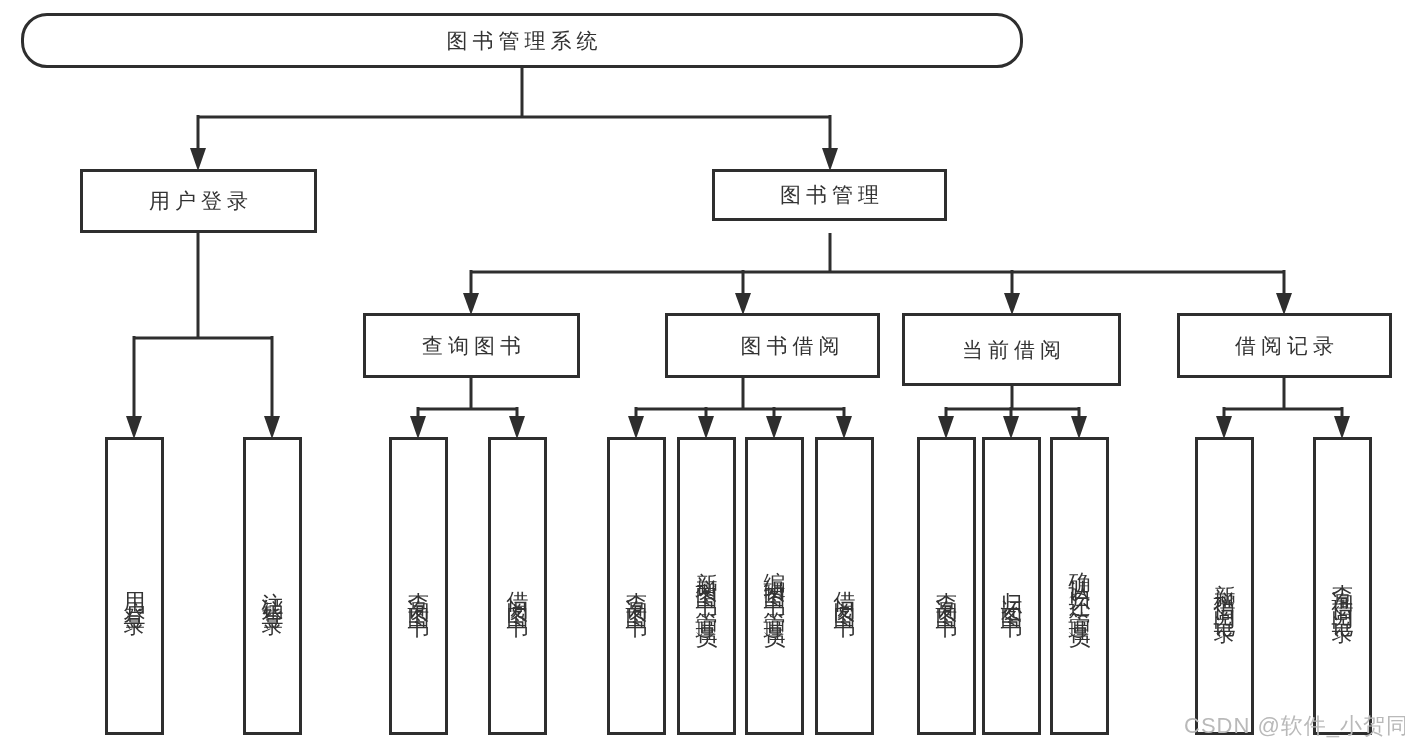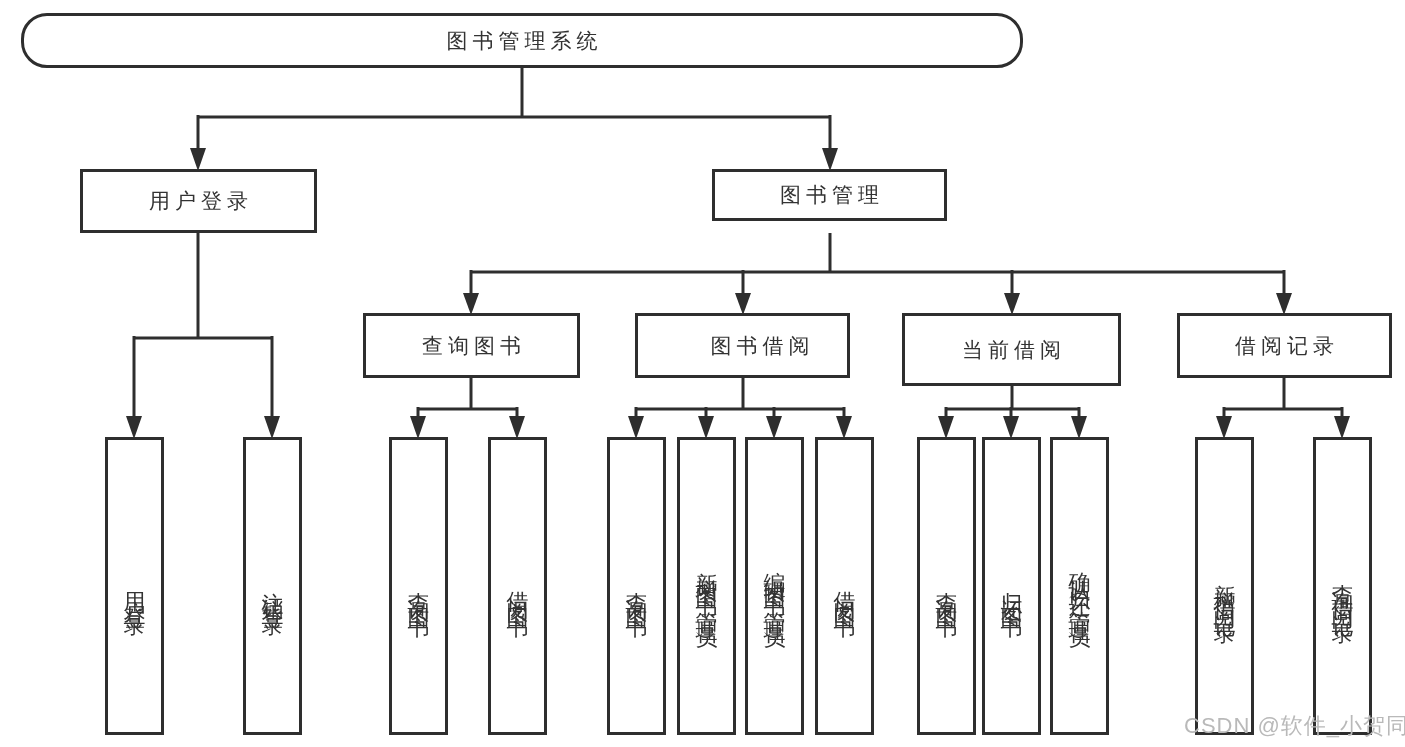--- a/index.html
+++ b/index.html
@@ -149,21 +149,21 @@
       <polygon points="1334,416 1350,416 1342,439"></polygon>
     </g>
   </svg>
 
   <div class="node node-h" style="left:21px; top:13px; width:1002px; height:55px;border-radius:26px;">图书管理系统</div>
 
   <div class="node node-h" style="left:80px; top:169px; width:237px; height:64px;">用户登录</div>
   <div class="node node-h" style="left:712px; top:169px; width:235px; height:52px;">图书管理</div>
 
   <div class="node node-h" style="left:363px; top:313px; width:217px; height:65px;">查询图书</div>
-  <div class="node node-h" style="left:635px; top:313px; width:215px; height:65px;padding-left:40px;">图书借阅</div>
+  <div class="node node-h" style="left:665px; top:313px; width:215px; height:65px;padding-left:40px;">图书借阅</div>
   <div class="node node-h" style="left:902px; top:313px; width:219px; height:73px;">当前借阅</div>
   <div class="node node-h" style="left:1177px; top:313px; width:215px; height:65px;">借阅记录</div>
 
   <div class="node node-v" style="left:105px;">用户登录</div>
   <div class="node node-v" style="left:243px;">注销登录</div>
 
   <div class="node node-v" style="left:389px;">查询图书</div>
   <div class="node node-v" style="left:488px;">借阅图书</div>
 
   <div class="node node-v" style="left:607px;">查询图书</div>

